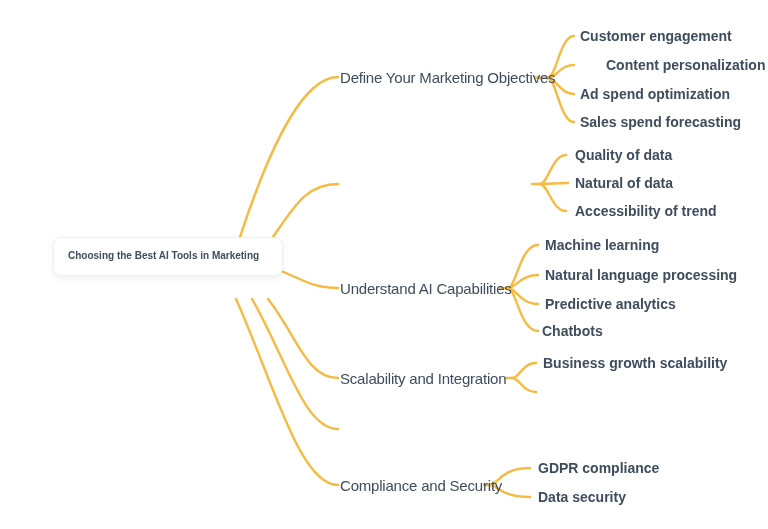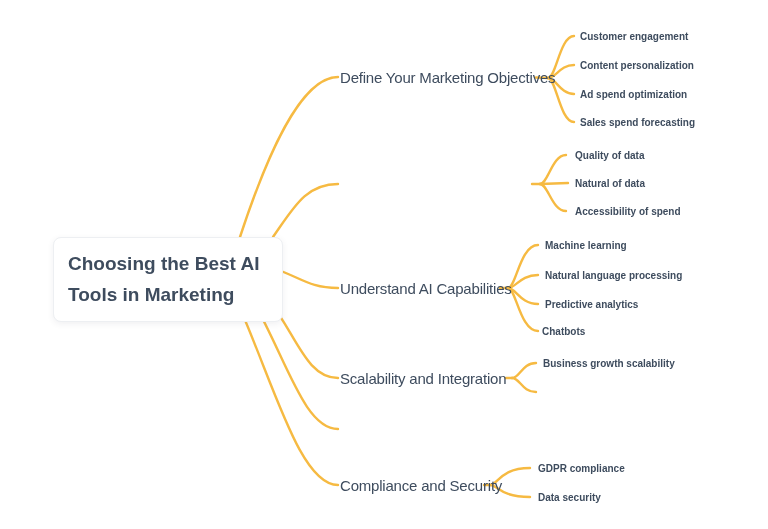--- a/index.html
+++ b/index.html
@@ -25,40 +25,40 @@
   }
   .root-card{
     position:absolute;
     left:53px;top:237px;
     width:230px;
     padding:10px 14px;
     background:#fff;
     border:1px solid #EDEFF2;
     border-radius:8px;
     box-shadow:0 2px 6px rgba(60,70,90,0.08);
-    font-size:19px;
+    font-size:10px;
     font-weight:700;
     line-height:1.65;
     color:var(--text);
     cursor:pointer;
   }
   .branch-label{
     position:absolute;
     transform:translateY(-50%);
     font-size:15px;
     font-weight:400;
     letter-spacing:-0.2px;
     color:var(--text);
     white-space:nowrap;
     cursor:pointer;
   }
   .child-label{
     position:absolute;
     transform:translateY(-50%);
-    font-size:10px;
+    font-size:14px;
     font-weight:700;
     color:var(--text);
     white-space:nowrap;
     cursor:pointer;
   }
 </style>
 </head>
 <body>
 
 <div class="canvas">
@@ -99,27 +99,27 @@
   </svg>
 
   <div class="root-card">Choosing the Best AI Tools in Marketing</div>
 
   <div class="branch-label" style="left:340px;top:77px">Define Your Marketing Objectives</div>
   <div class="branch-label" style="left:340px;top:288px">Understand AI Capabilities</div>
   <div class="branch-label" style="left:340px;top:378px">Scalability and Integration</div>
   <div class="branch-label" style="left:340px;top:485px">Compliance and Security</div>
 
   <div class="child-label" style="left:580px;top:36px">Customer engagement</div>
-  <div class="child-label" style="left:580px;top:65px">Content personalization</div>
+  <div class="child-label" style="left:606px;top:65px">Content personalization</div>
   <div class="child-label" style="left:580px;top:94px">Ad spend optimization</div>
   <div class="child-label" style="left:580px;top:122px">Sales spend forecasting</div>
 
   <div class="child-label" style="left:575px;top:155px">Quality of data</div>
   <div class="child-label" style="left:575px;top:183px">Natural of data</div>
-  <div class="child-label" style="left:575px;top:211px">Accessibility of spend</div>
+  <div class="child-label" style="left:575px;top:211px">Accessibility of trend</div>
 
   <div class="child-label" style="left:545px;top:245px">Machine learning</div>
   <div class="child-label" style="left:545px;top:275px">Natural language processing</div>
   <div class="child-label" style="left:545px;top:304px">Predictive analytics</div>
   <div class="child-label" style="left:542px;top:331px">Chatbots</div>
 
   <div class="child-label" style="left:543px;top:363px">Business growth scalability</div>
 
   <div class="child-label" style="left:538px;top:468px">GDPR compliance</div>
   <div class="child-label" style="left:538px;top:497px">Data security</div>

